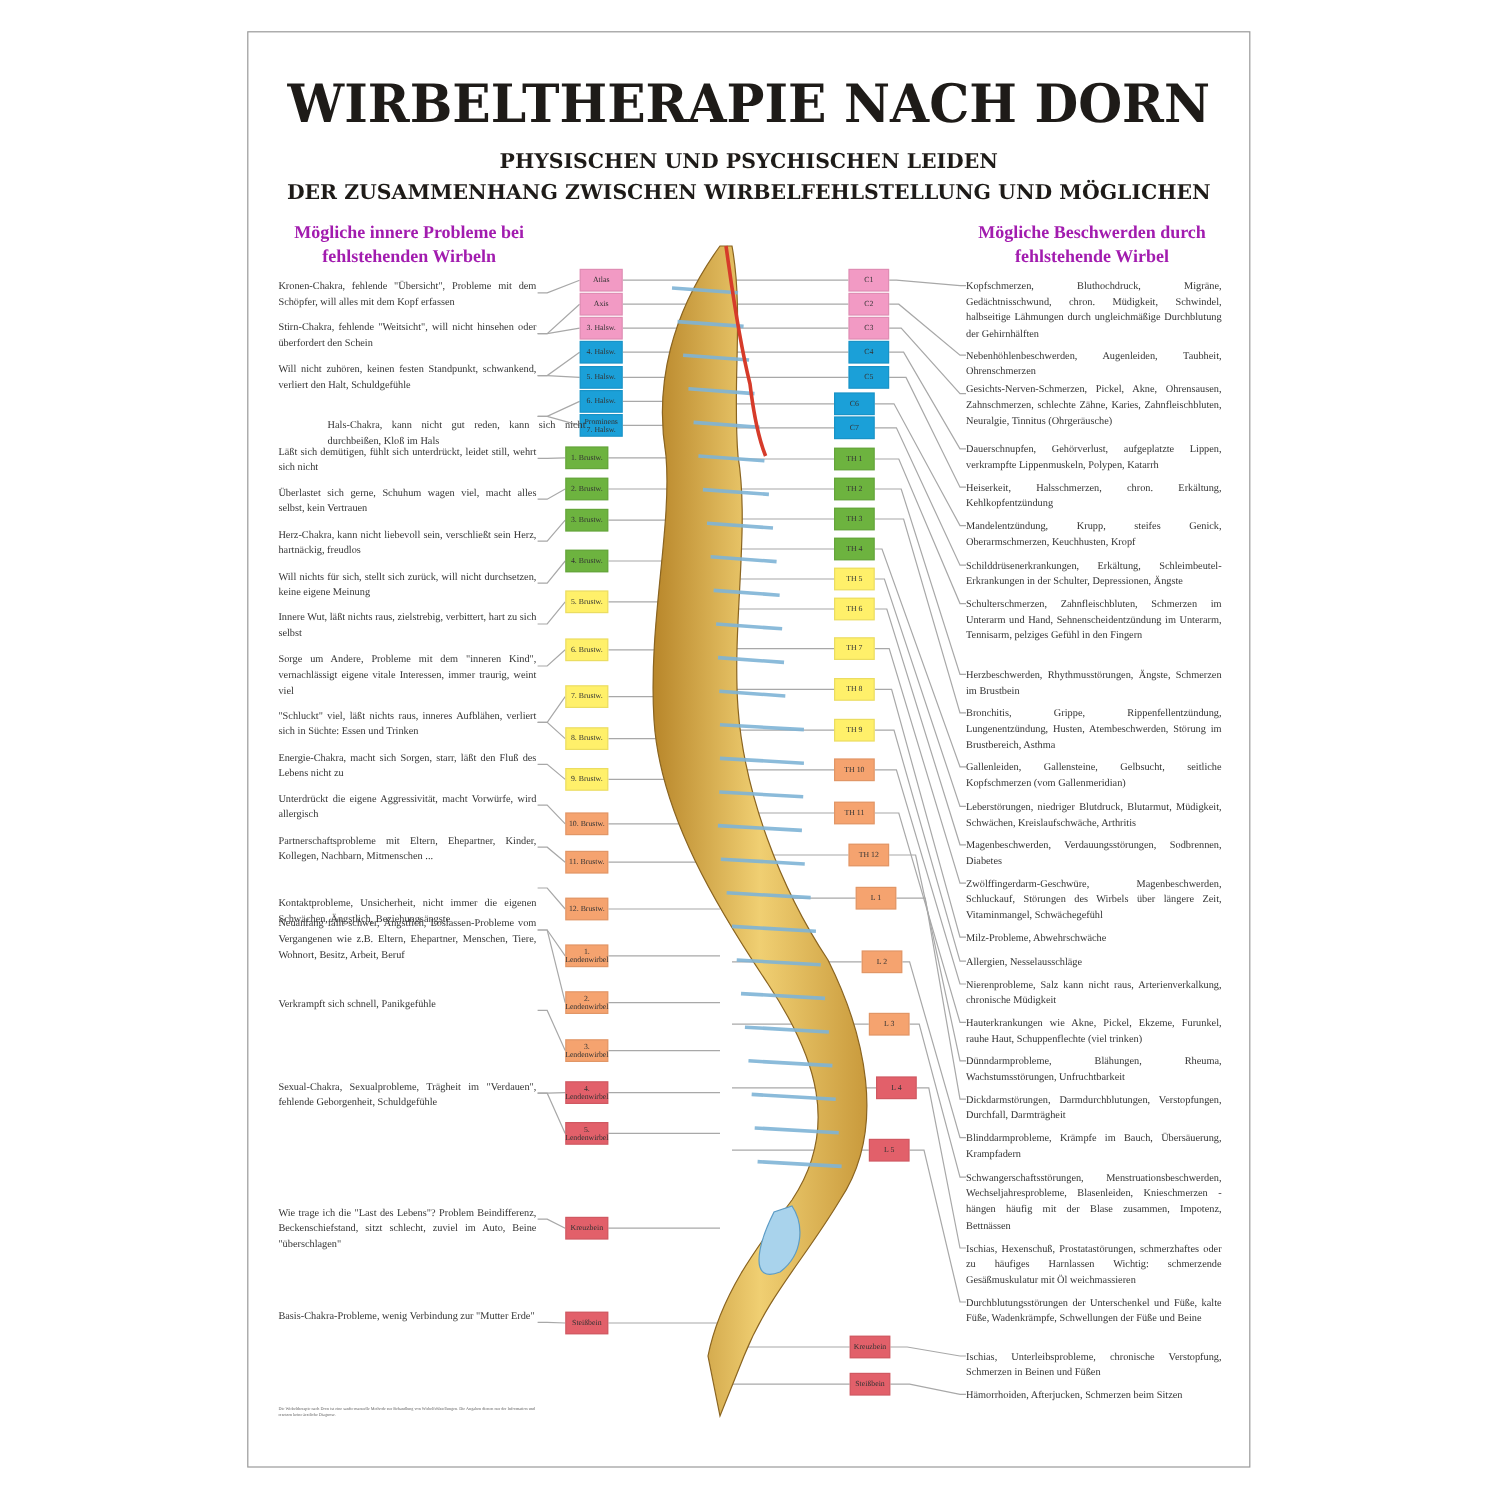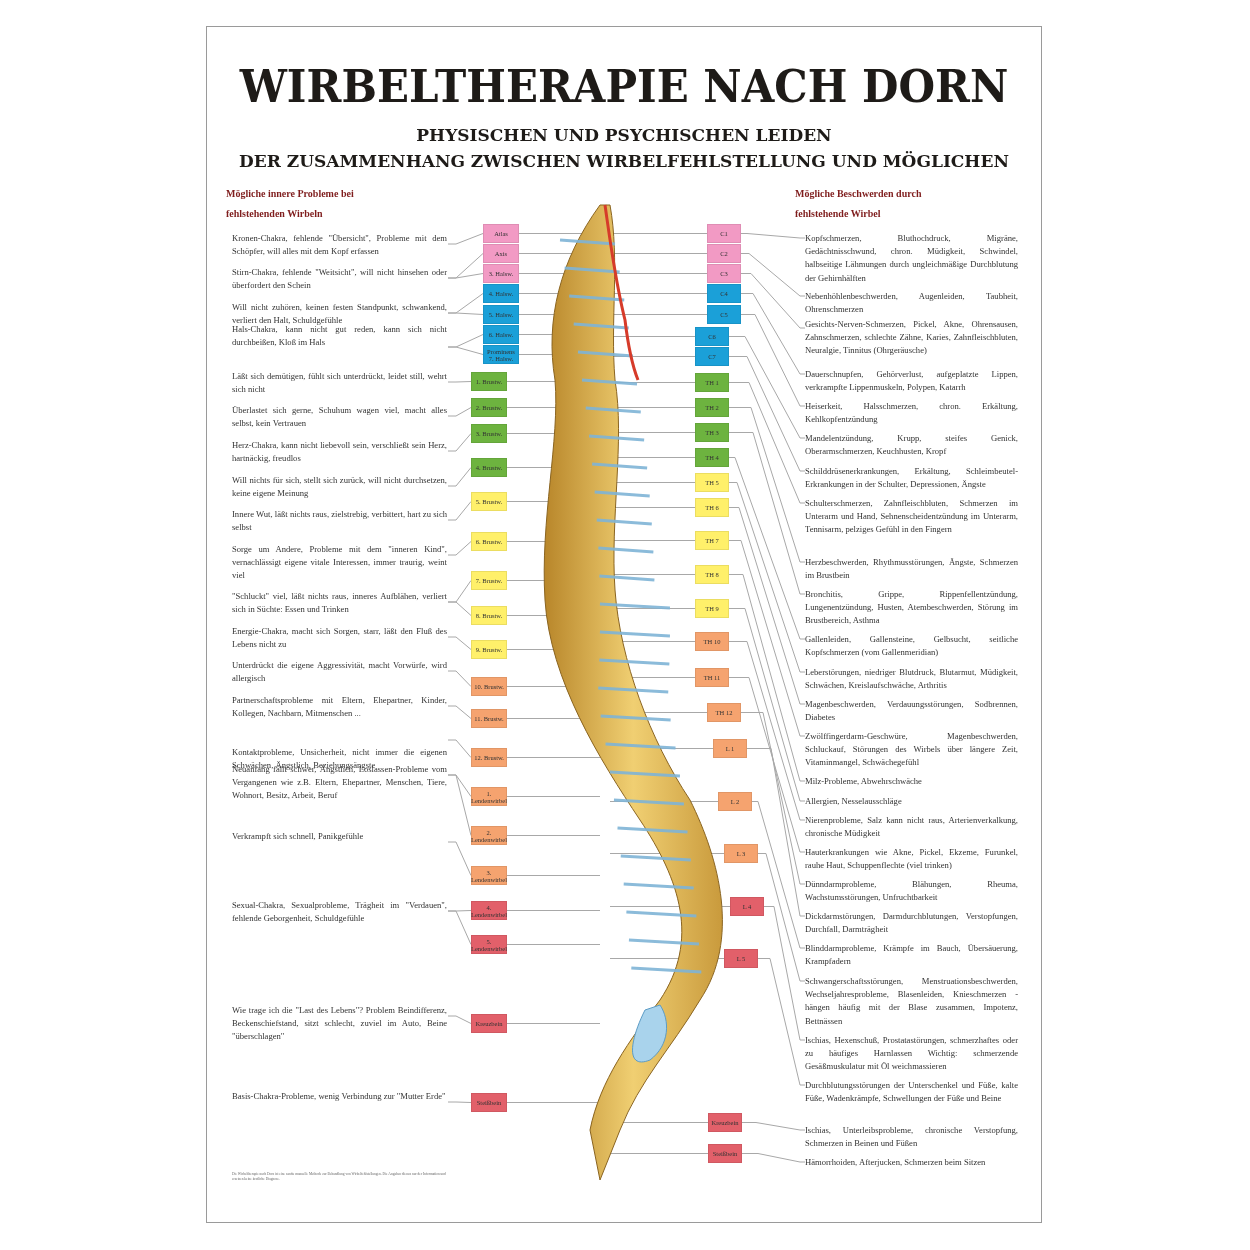--- a/index.html
+++ b/index.html
@@ -1,20 +1,20 @@
 <!DOCTYPE html>
 <html><head>
 <meta charset="utf-8">
 <style>
   html, body { margin: 0; padding: 0; background: #ffffff; }
   body { width: 1250px; height: 1250px; position: relative; overflow: hidden; font-family: "Liberation Serif", "DejaVu Serif", serif; color: #222; }
   .poster { position: absolute; left: 206px; top: 26px; width: 836px; height: 1197px; border: 1.5px solid #9a9a9a; background: #fff; box-sizing: border-box; }
   .title { position: absolute; left: 206px; top: 62px; width: 836px; text-align: center; font-family: "DejaVu Serif", serif; font-weight: bold; font-size: 42px; letter-spacing: 0px; color: #1e1b18; transform: scaleY(1.05); }
   .subtitle { position: absolute; left: 206px; top: 122px; width: 836px; text-align: center; font-family: "DejaVu Serif", serif; font-weight: bold; font-size: 17px; line-height: 26px; color: #1e1b18; }
-  .col-head { position: absolute; width: 230px; font-weight: bold; font-size: 10px; line-height: 20px; color: #7f1d1d; }
+  .col-head { position: absolute; width: 230px; text-align: center; font-weight: bold; font-size: 15px; line-height: 20px; color: #a21caf; }
   .col-head.left { left: 226px; top: 184px; }
   .col-head.right { left: 795px; top: 184px; }
   .desc { position: absolute; font-size: 8.6px; line-height: 13.2px; color: #333; text-align: justify; }
   .desc.left { left: 232px; width: 215px; }
   .desc.right { left: 805px; width: 213px; }
   .tag { position: absolute; height: 19px; font-size: 6.5px; color: #333; display: flex; align-items: center; justify-content: center; text-align: center; line-height: 7px; box-sizing: border-box; border: 1px solid rgba(0,0,0,0.08); }
   .pink { background: #f29ac4; }
   .blue { background: #1ba0d8; }
   .green { background: #6db33f; }
   .yellow { background: #fff06a; }
@@ -246,21 +246,21 @@
     <div class="tag orange" style="left: 724px; top: 844px; width: 34px;">L 3</div>
     <div class="tag red" style="left: 730px; top: 897px; width: 34px;">L 4</div>
     <div class="tag red" style="left: 724px; top: 949px; width: 34px;">L 5</div>
     <div class="tag red" style="left: 708px; top: 1113px; width: 34px;">Kreuzbein</div>
     <div class="tag red" style="left: 708px; top: 1144px; width: 34px;">Steißbein</div>
   </div>
 <div id="left-descs">
     <div class="desc left" style="top: 232px;">Kronen-Chakra, fehlende "Übersicht", Probleme mit dem Schöpfer, will alles mit dem Kopf erfassen</div>
     <div class="desc left" style="top: 266px;">Stirn-Chakra, fehlende "Weitsicht", will nicht hinsehen oder überfordert den Schein</div>
     <div class="desc left" style="top: 301px;">Will nicht zuhören, keinen festen Standpunkt, schwankend, verliert den Halt, Schuldgefühle</div>
-    <div class="desc left" style="top: 323px;">Hals-Chakra, kann nicht gut reden, kann sich nicht durchbeißen, Kloß im Hals</div>
+    <div class="desc left" style="top: 348px; margin-left: 41px;">Hals-Chakra, kann nicht gut reden, kann sich nicht durchbeißen, Kloß im Hals</div>
     <div class="desc left" style="top: 370px;">Läßt sich demütigen, fühlt sich unterdrückt, leidet still, wehrt sich nicht</div>
     <div class="desc left" style="top: 404px;">Überlastet sich gerne, Schuhum wagen viel, macht alles selbst, kein Vertrauen</div>
     <div class="desc left" style="top: 439px;">Herz-Chakra, kann nicht liebevoll sein, verschließt sein Herz, hartnäckig, freudlos</div>
     <div class="desc left" style="top: 474px;">Will nichts für sich, stellt sich zurück, will nicht durchsetzen, keine eigene Meinung</div>
     <div class="desc left" style="top: 508px;">Innere Wut, läßt nichts raus, zielstrebig, verbittert, hart zu sich selbst</div>
     <div class="desc left" style="top: 543px;">Sorge um Andere, Probleme mit dem "inneren Kind", vernachlässigt eigene vitale Interessen, immer traurig, weint viel</div>
     <div class="desc left" style="top: 590px;">"Schluckt" viel, läßt nichts raus, inneres Aufblähen, verliert sich in Süchte: Essen und Trinken</div>
     <div class="desc left" style="top: 625px;">Energie-Chakra, macht sich Sorgen, starr, läßt den Fluß des Lebens nicht zu</div>
     <div class="desc left" style="top: 659px;">Unterdrückt die eigene Aggressivität, macht Vorwürfe, wird allergisch</div>
     <div class="desc left" style="top: 694px;">Partnerschaftsprobleme mit Eltern, Ehepartner, Kinder, Kollegen, Nachbarn, Mitmenschen ...</div>

